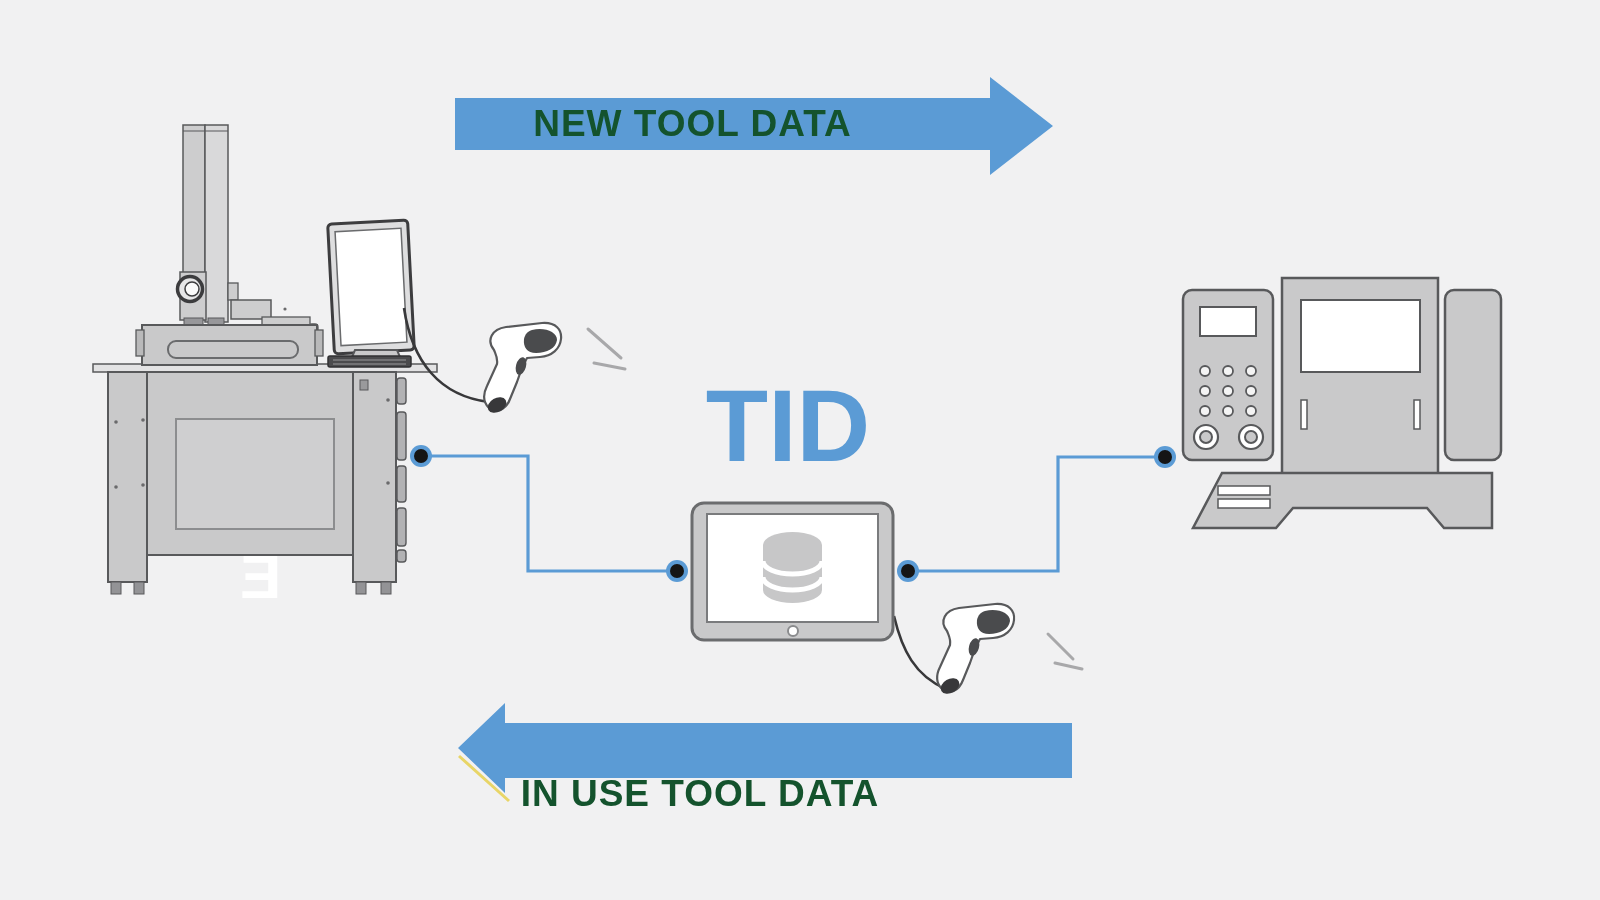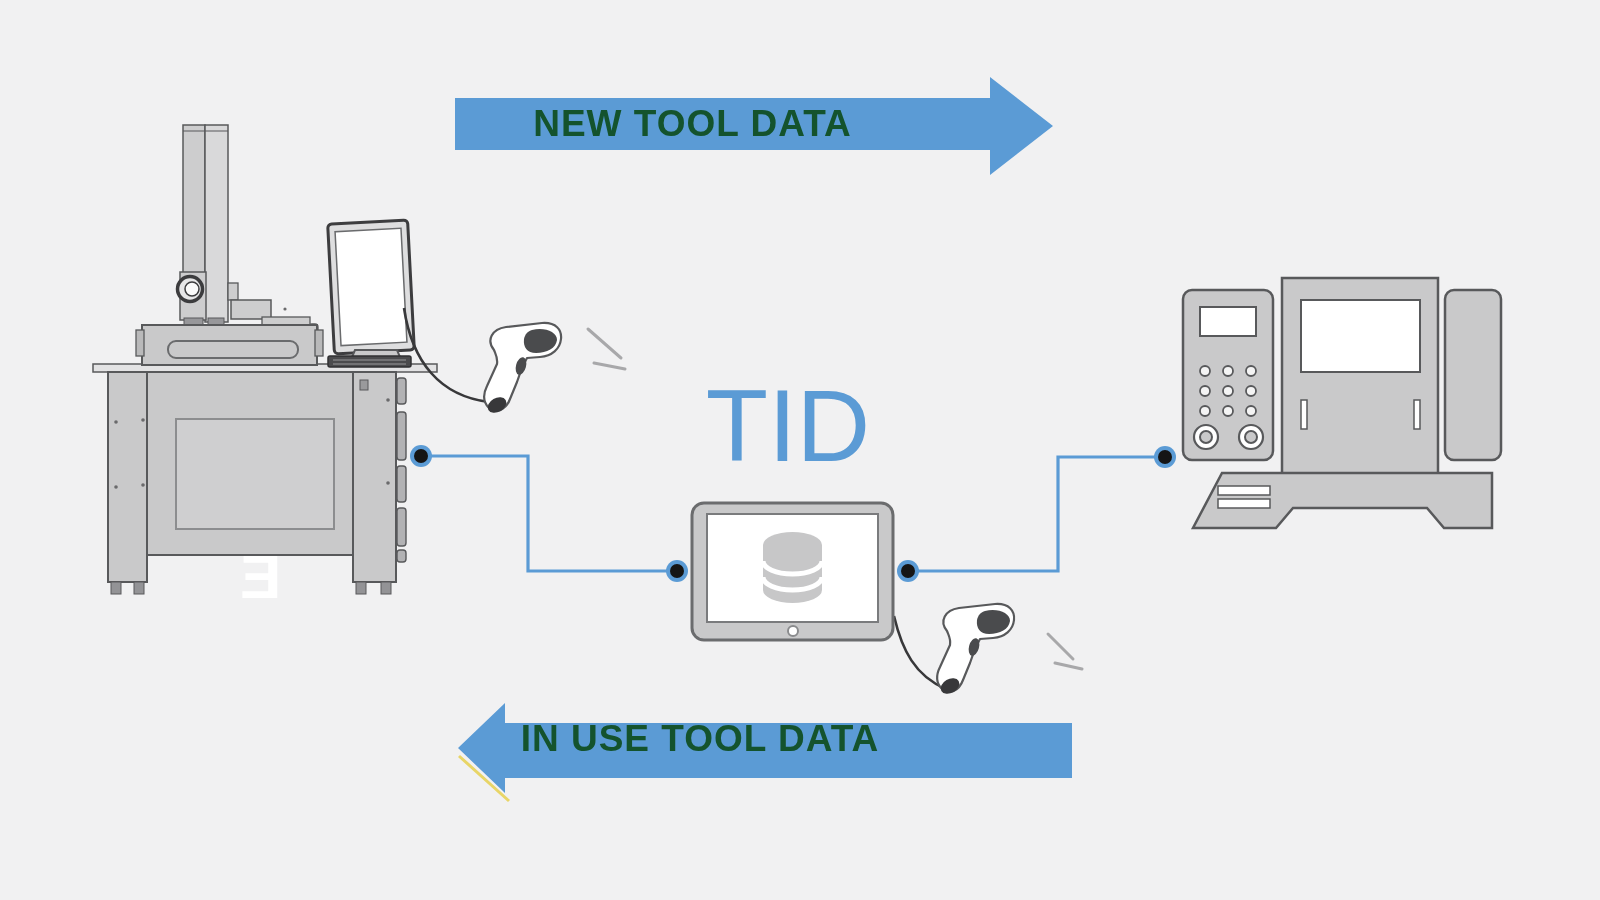--- a/index.html
+++ b/index.html
@@ -11,24 +11,24 @@
   }
   .stage{position:relative;width:1600px;height:900px;background:#f1f1f2;}
   .stage svg{position:absolute;left:0;top:0;}
   .lbl{
     position:absolute;display:flex;align-items:center;justify-content:center;
     color:#14532d;font-weight:bold;letter-spacing:1px;white-space:nowrap;
     pointer-events:none;
   }
   .arrow-label{font-size:37px;}
   .lbl-top{left:455px;top:98px;width:475px;height:52px;}
-  .lbl-bottom{left:505px;top:711px;width:390px;height:55px;}
+  .lbl-bottom{left:505px;top:766px;width:390px;height:55px;}
   .tid-title{
     position:absolute;left:658px;top:375px;width:260px;
-    text-align:center;font-size:102px;font-weight:normal;line-height:1;
+    text-align:center;font-size:102px;font-weight:bold;line-height:1;
     color:#5b9bd5;letter-spacing:0px;
   }
   .watermark{
     position:absolute;left:240px;top:546px;
     font-size:62px;font-weight:bold;color:#ffffff;line-height:1;
   }
 </style>
 </head>
 <body>
 

